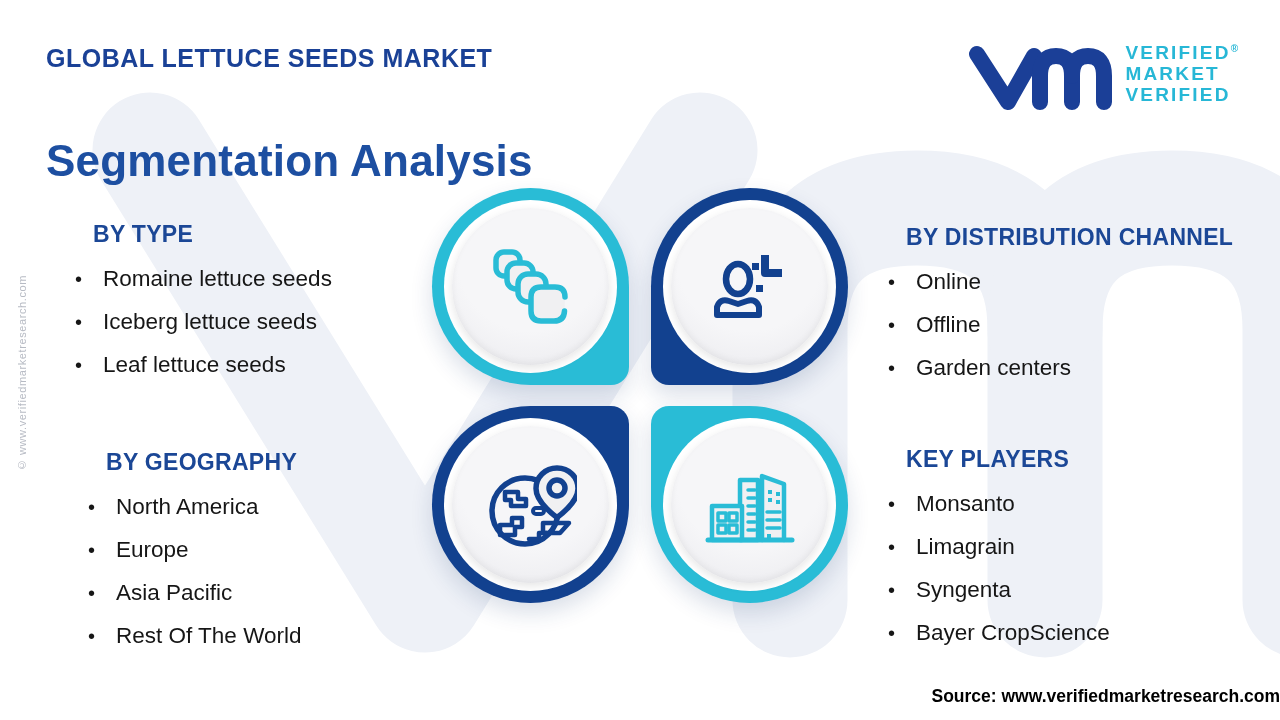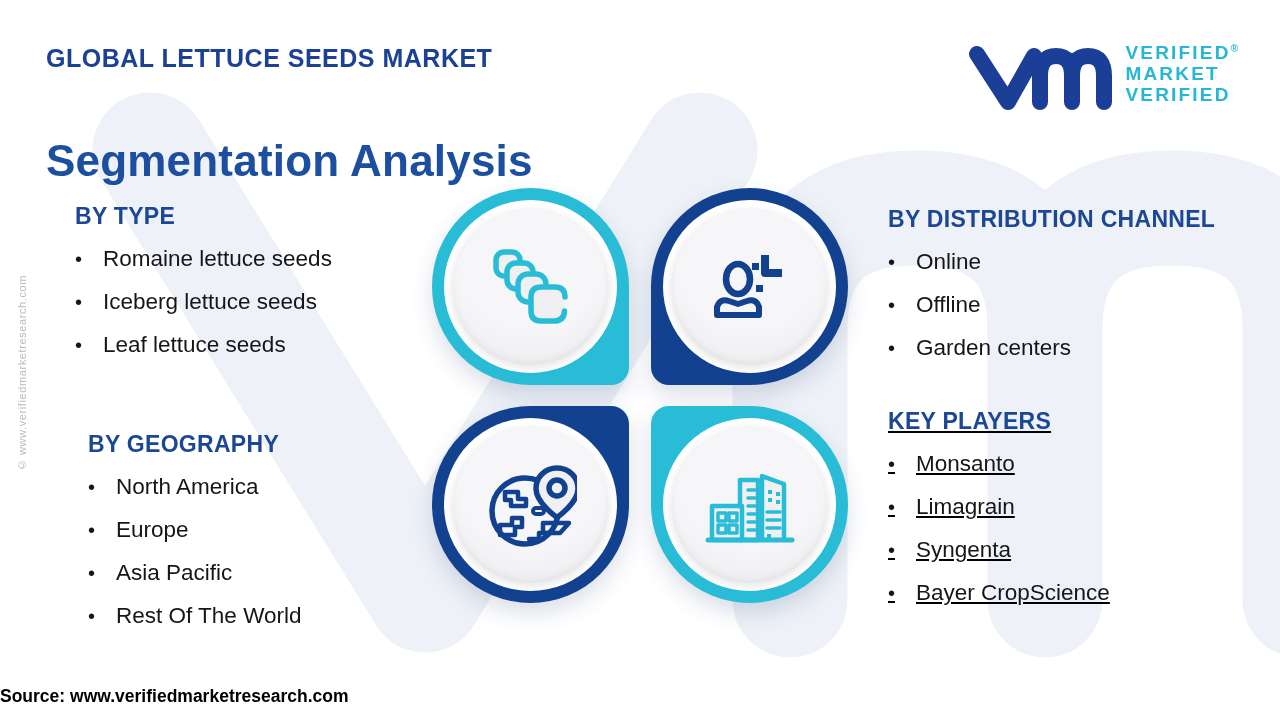--- a/index.html
+++ b/index.html
@@ -23,46 +23,46 @@
   .logo{position:absolute;right:42px;top:38px;z-index:2;display:flex;align-items:flex-start;}
   .logo-glyph{width:150px;height:80px;margin-right:10px;}
   .logo-text{color:#27b7d6;font-weight:bold;font-size:19px;line-height:21px;letter-spacing:2.2px;}
   .logo-text sup{font-size:10px;letter-spacing:0;}
   .subtitle{
     position:absolute;left:46px;top:136px;margin:0;z-index:2;
     font-size:44px;font-weight:bold;color:#1d4fa1;letter-spacing:.2px;
   }
   
   .section{position:absolute;z-index:2;}
-  .section h3{margin:0;font-size:23px;font-weight:bold;color:#1b4796;letter-spacing:.3px;}
+  .section h3{margin:18px;font-size:23px;font-weight:bold;color:#1b4796;letter-spacing:.3px;}
   .section ul{list-style:none;margin:16px 0 0;padding:0;}
   .section li{display:flex;align-items:baseline;height:43px;font-size:22.5px;color:#161616;}
   .bullet{width:28px;font-size:20px;color:#161616;flex:none;}
   #sec-type{left:75px;top:203px;width:370px;}
   #sec-geo{left:88px;top:431px;width:370px;}
   #sec-dc{left:888px;top:206px;width:380px;}
-  #sec-kp{left:888px;top:408px;width:380px;text-decoration:underline;}
+  #sec-kp{left:888px;top:428px;width:380px;}
   
   .quad{position:absolute;width:197px;height:197px;z-index:2;box-shadow:0 10px 22px rgba(25,55,110,.16);}
   .quad.cyan{background:#29bcd6;}
   .quad.blue{background:#12418f;}
   #q-tl{left:432px;top:188px;border-radius:50% 50% 18px 50%;}
   #q-tr{left:651px;top:188px;border-radius:50% 50% 50% 18px;}
   #q-bl{left:432px;top:406px;border-radius:50% 18px 50% 50%;}
   #q-br{left:651px;top:406px;border-radius:18px 50% 50% 50%;}
   .quad .white{position:absolute;inset:12px;background:#fff;border-radius:50%;}
   .quad .inner{
     position:absolute;inset:20px;border-radius:50%;
     background:radial-gradient(circle at 50% 32%, #f6f6f8 55%, #e9e9ed 100%);
     box-shadow:inset 0 -3px 6px rgba(0,0,0,.05), 0 3px 8px rgba(0,0,0,.10);
     display:flex;align-items:center;justify-content:center;
   }
   
   .source{
-    position:absolute;left:0;top:686px;width:100%;z-index:2;text-align:left;
+    position:absolute;left:0;top:686px;width:100%;z-index:2;text-align:right;
     font-size:17.5px;font-weight:bold;color:#000;
   }
 </style>
 </head>
 <body>
 
 <div class="canvas">
 
   <svg class="wm-svg" width="1280" height="720" viewBox="0 0 1280 720" aria-hidden="true">
     <g fill="none" stroke="#eef1f7" stroke-width="115" stroke-linecap="round" stroke-linejoin="round">

